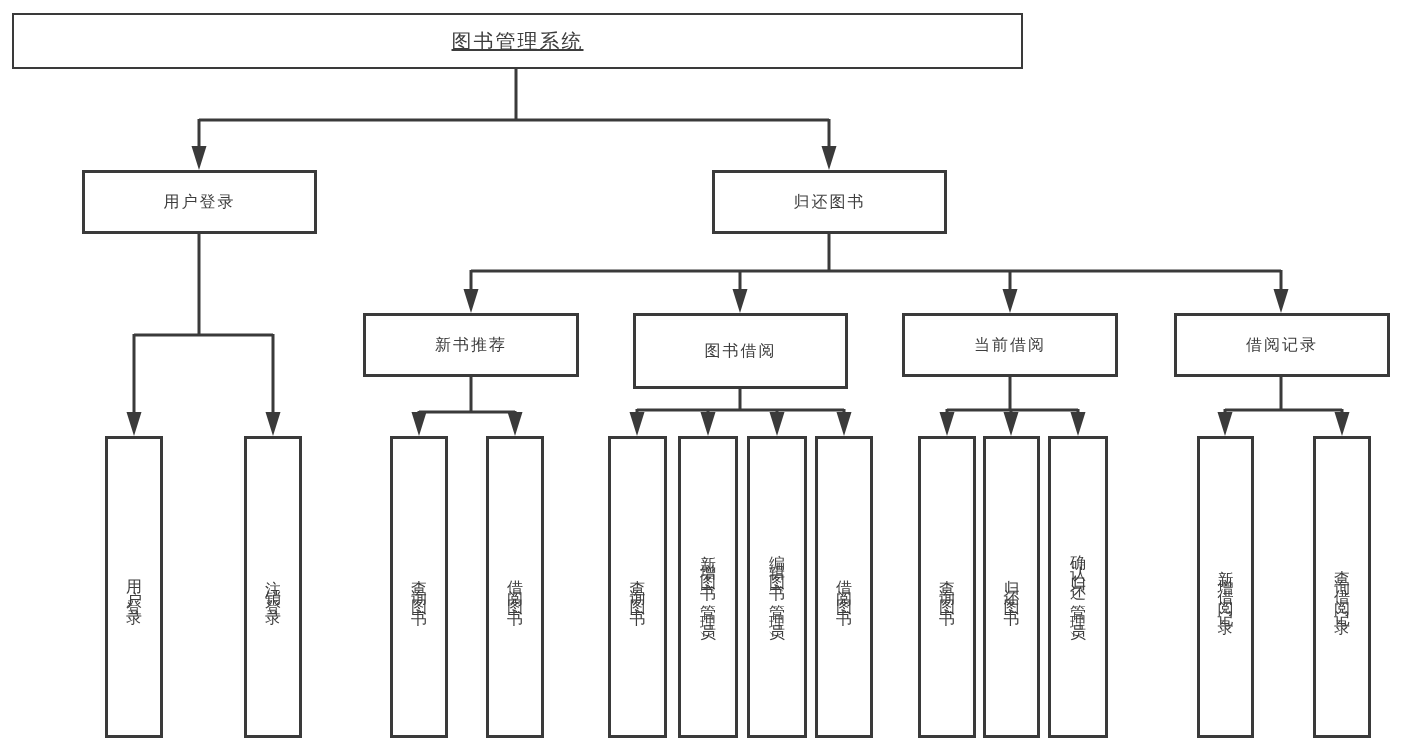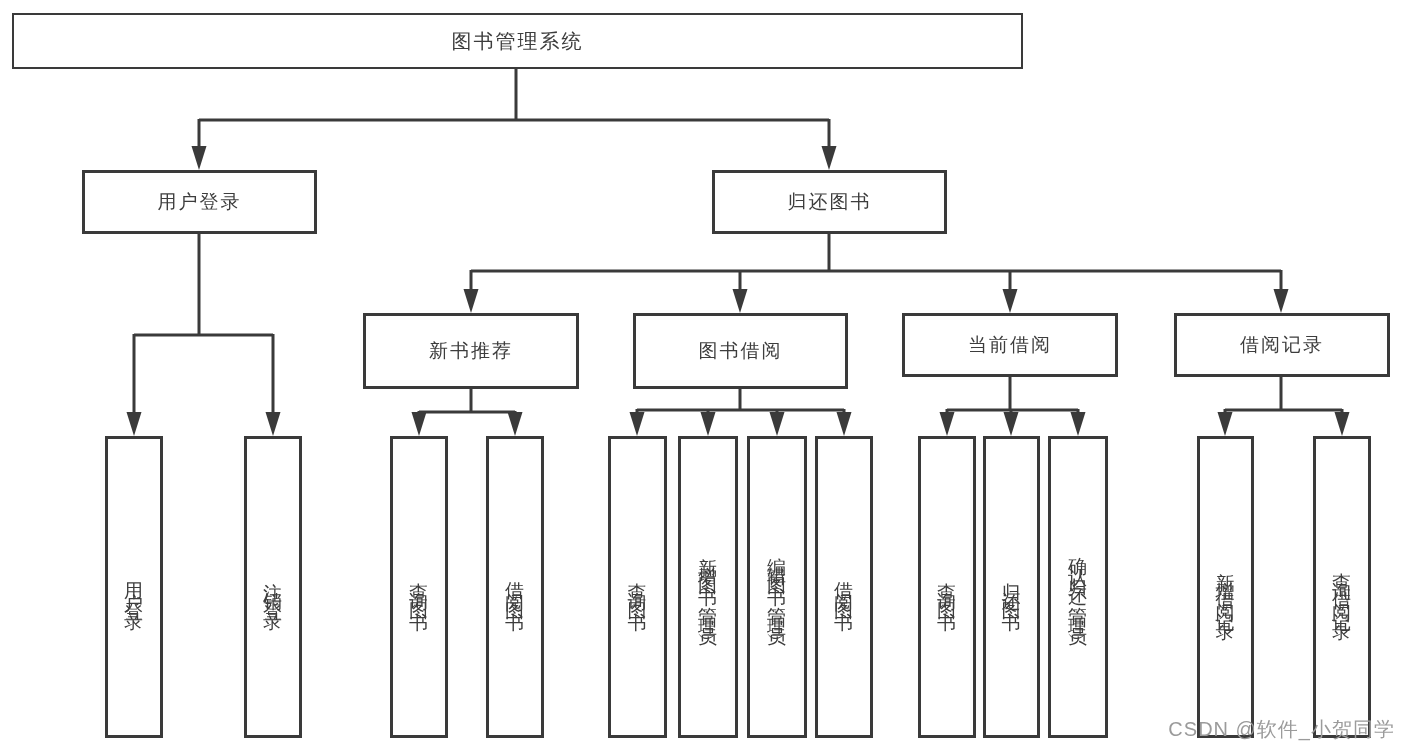--- a/index.html
+++ b/index.html
@@ -24,26 +24,27 @@
   }
   .node {
     position: absolute;
     box-sizing: border-box;
     border: 3px solid #3a3a3a;
     background: #ffffff;
     display: flex;
     align-items: center;
     justify-content: center;
     color: #3d3d3d;
-    font-size: 19px;
+    font-size: 16px;
     text-align: center;
   }
   .node.root {
     border-width: 2.5px;
     font-size: 20px;
+    text-decoration: underline;
   }
   .node.h span {
     letter-spacing: 2px;
     white-space: nowrap;
   }
   .node.v span {
     writing-mode: vertical-rl;
     text-orientation: mixed;
     letter-spacing: 10px;
     line-height: 1;
@@ -97,21 +98,21 @@
     <span>图书管理系统</span>
   </div>
 
   <div class="node h" style="left:82px; top:170px; width:235px; height:64px;">
     <span>用户登录</span>
   </div>
   <div class="node h" style="left:712px; top:170px; width:235px; height:64px;">
     <span>归还图书</span>
   </div>
 
-  <div class="node h" style="left:363px; top:313px; width:216px; height:76px;">
+  <div class="node h" style="left:363px; top:313px; width:216px; height:64px;">
     <span>新书推荐</span>
   </div>
   <div class="node h" style="left:633px; top:313px; width:215px; height:76px;">
     <span>图书借阅</span>
   </div>
   <div class="node h" style="left:902px; top:313px; width:216px; height:64px;text-align:center;">
     <span>当前借阅</span>
   </div>
   <div class="node h" style="left:1174px; top:313px; width:216px; height:64px;">
     <span>借阅记录</span>
@@ -154,15 +155,14 @@
     <span>确认归还（管理员）</span>
   </div>
 
   <div class="node v" style="left:1197px; top:436px; width:57px; height:302px;">
     <span>新增借阅记录</span>
   </div>
   <div class="node v" style="left:1313px; top:436px; width:58px; height:302px;">
     <span>查询借阅记录</span>
   </div>
 
-  <div class="watermark">CSDN @软件_小贺同学</div>
 
 </div>
 
 </body></html>

